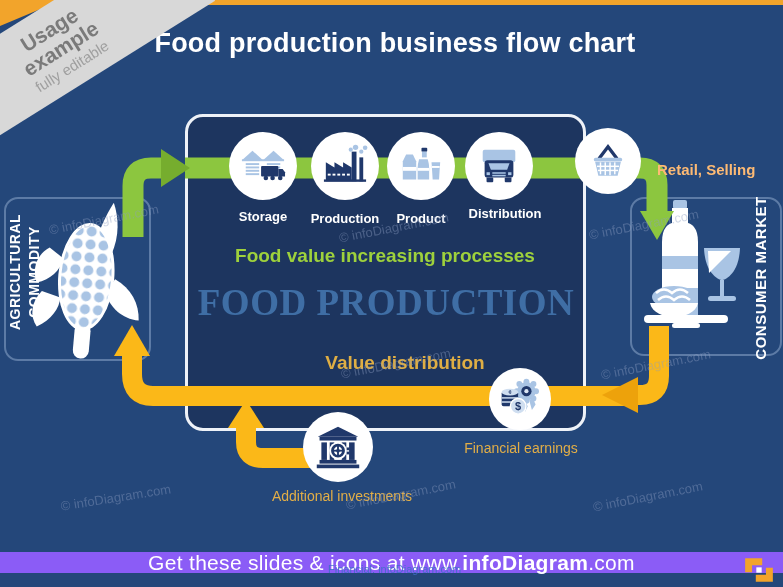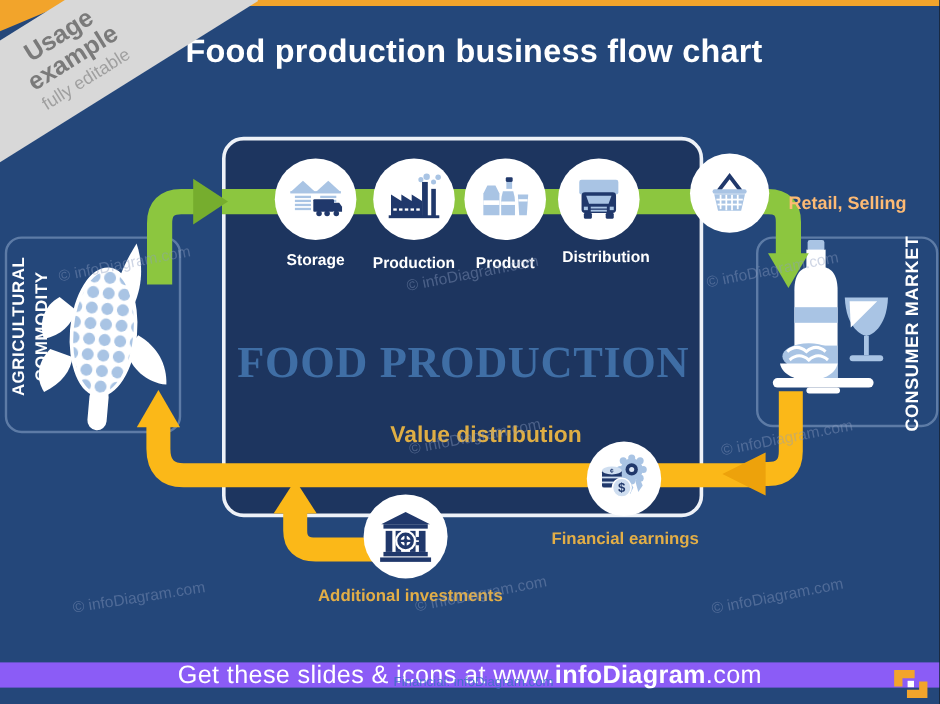--- a/index.html
+++ b/index.html
@@ -31,21 +31,21 @@
   .c-step{width:68px;height:68px;top:132px;}
   .step-label{top:209px;color:#fff;font-size:13px;font-weight:bold;text-align:center;z-index:5;}
   .process-label{left:215px;top:245px;width:340px;text-align:center;color:#9ed13c;
                  font-size:19px;font-weight:bold;z-index:5;}
   .heading{left:195px;top:281px;width:382px;text-align:center;color:#3f6ea5;
            font-size:37px;font-weight:800;z-index:5;letter-spacing:0.5px;font-family:Liberation Serif, serif;}
   .value-label{left:255px;top:352px;width:300px;text-align:center;color:#dfae44;
                font-size:19px;font-weight:bold;z-index:5;}
   .retail-label{left:657px;top:161px;width:122px;color:#fdba74;font-size:15px;
                 font-weight:bold;z-index:5;}
-  .gold-label{color:#e2ae47;font-size:14px;font-weight:bold;text-align:center;z-index:5;}
+  .gold-label{color:#e2ae47;font-size:14px;font-weight:normal;text-align:center;z-index:5;}
   .wm{font-size:13px;color:rgba(140,158,192,0.42);transform:rotate(-11deg);
       white-space:nowrap;z-index:8;pointer-events:none;}
   .footer{left:0;top:552px;width:783px;height:21px;background:#8b5cf6;z-index:7;
           display:flex;align-items:center;justify-content:center;color:#fff;}
   .footer .txt{font-size:21px;letter-spacing:0.3px;}
   .footer b{font-weight:bold;}
   .copyright-wm{left:328px;top:563px;font-size:11px;color:rgba(62,112,198,0.9);
                 z-index:8;pointer-events:none;}
   .logo{right:8px;top:556px;z-index:8;}
 </style>
@@ -188,20 +188,21 @@
       <rect x="11" y="36" width="7" height="5" rx="1" fill="#20386b"></rect>
       <rect x="30" y="36" width="7" height="5" rx="1" fill="#20386b"></rect>
     </svg>
   </div>
 
   <div class="abs step-label" style="left:224px;width:78px;">Storage</div>
   <div class="abs step-label" style="left:302px;width:86px;top:211px;">Production</div>
   <div class="abs step-label" style="left:384px;width:74px;top:211px;">Product</div>
   <div class="abs step-label" style="left:458px;width:94px;top:206px;">Distribution</div>
 
+  <div class="abs process-label">Food value increasing processes</div>
   <div class="abs heading">FOOD PRODUCTION</div>
   <div class="abs value-label">Value distribution</div>
 
   <div class="abs icon-circle" style="left:575px;top:128px;width:66px;height:66px;">
     <svg width="44" height="44" viewBox="0 0 48 48">
       <path d="M14.5 21 L24 8.5 L33.5 21" stroke="#20386b" stroke-width="3.6" stroke-linecap="round" fill="none"></path>
       <rect x="8.5" y="20.5" width="31" height="4" rx="2" fill="#a9c4e4"></rect>
       <path d="M10 25 h28 l-3.5 15 h-21 z" fill="#a9c4e4"></path>
       <rect x="15" y="25.5" width="1.6" height="13" fill="#fff"></rect>
         <rect x="20.2" y="25.5" width="1.6" height="14" fill="#fff"></rect>

